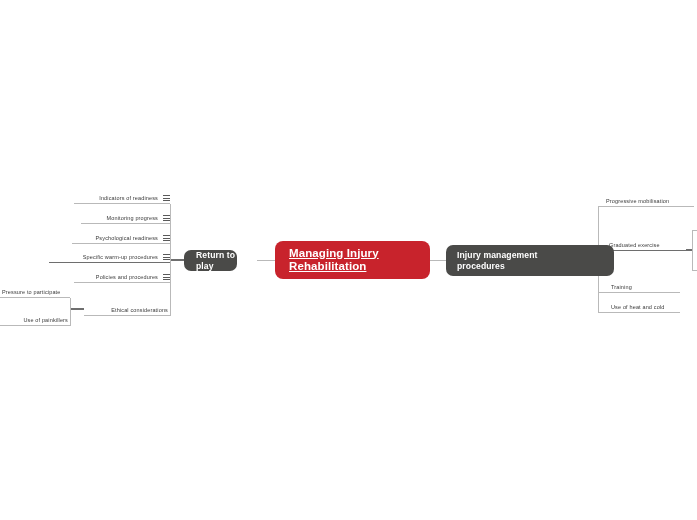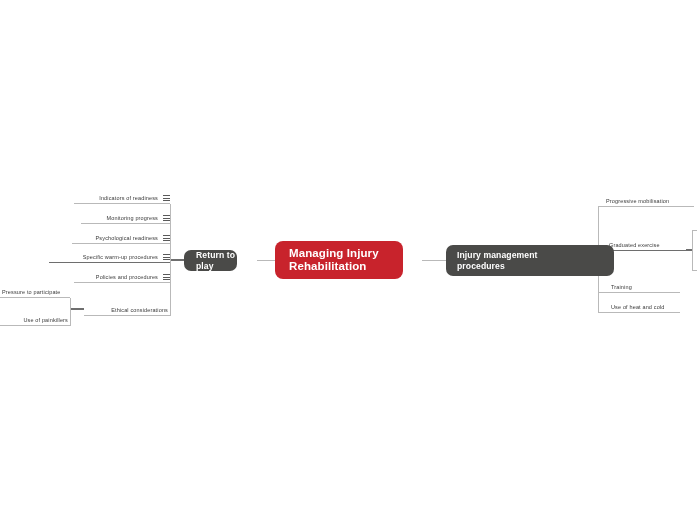--- a/index.html
+++ b/index.html
@@ -154,21 +154,21 @@
       <line x1="598" y1="292.5" x2="680" y2="292.5"></line>
       <line x1="598" y1="312.5" x2="680" y2="312.5"></line>
 
       <line x1="686" y1="250" x2="692" y2="250" stroke="#6e6e6e" stroke-width="1.4"></line>
       <line x1="692" y1="230.5" x2="692" y2="270.5"></line>
       <line x1="692" y1="230.5" x2="697" y2="230.5"></line>
       <line x1="692" y1="270.5" x2="697" y2="270.5"></line>
     </g>
   </svg>
 
-  <div class="node node-central" style="left:275px; top:241px; width:128px; height:38px;">
+  <div class="node node-central" style="left:275px; top:241px; width:155px; height:38px;text-decoration:underline;">
     <span class="node-text">Managing Injury
 Rehabilitation</span>
   </div>
 
   <div class="node node-main compact" style="left:184px; top:250px; width:53px; height:21px;">
     <span class="node-text">Return to play</span>
   </div>
 
   <div class="node node-main" style="left:446px; top:245px; width:168px; height:31px;">
     <span class="node-text">Injury management

